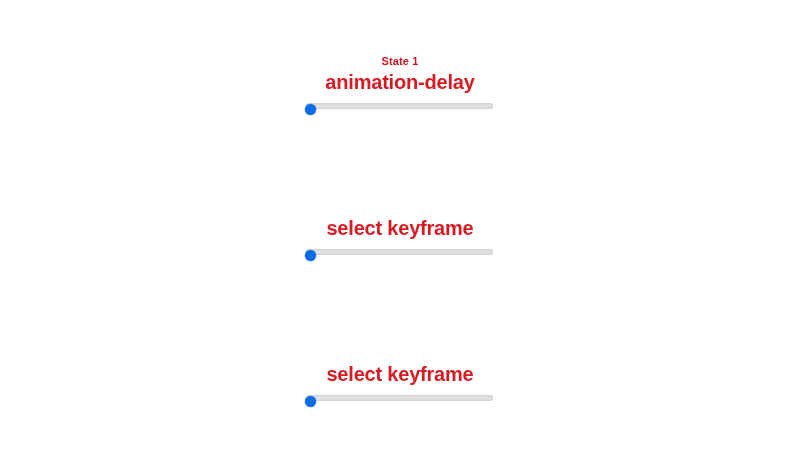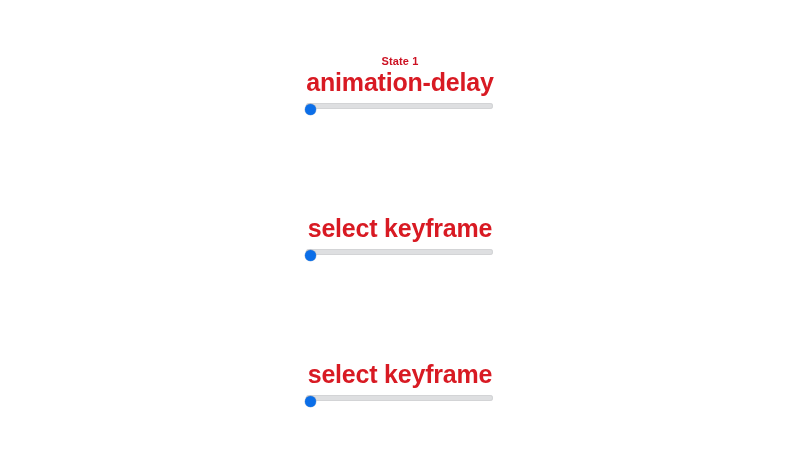--- a/index.html
+++ b/index.html
@@ -37,21 +37,21 @@
     line-height: 13px;
     letter-spacing: 0.1px;
     margin: 0;
     height: 13px;
   }
   .state-label.is-empty {
     visibility: hidden;
   }
 
   .prop-heading {
-    font-size: 25px;
+    font-size: 20px;
     font-weight: bold;
     color: #d81a23;
     line-height: 28px;
     margin: 0;
     white-space: nowrap;
     letter-spacing: -0.2px;
   }
 
   
   .range-row {

